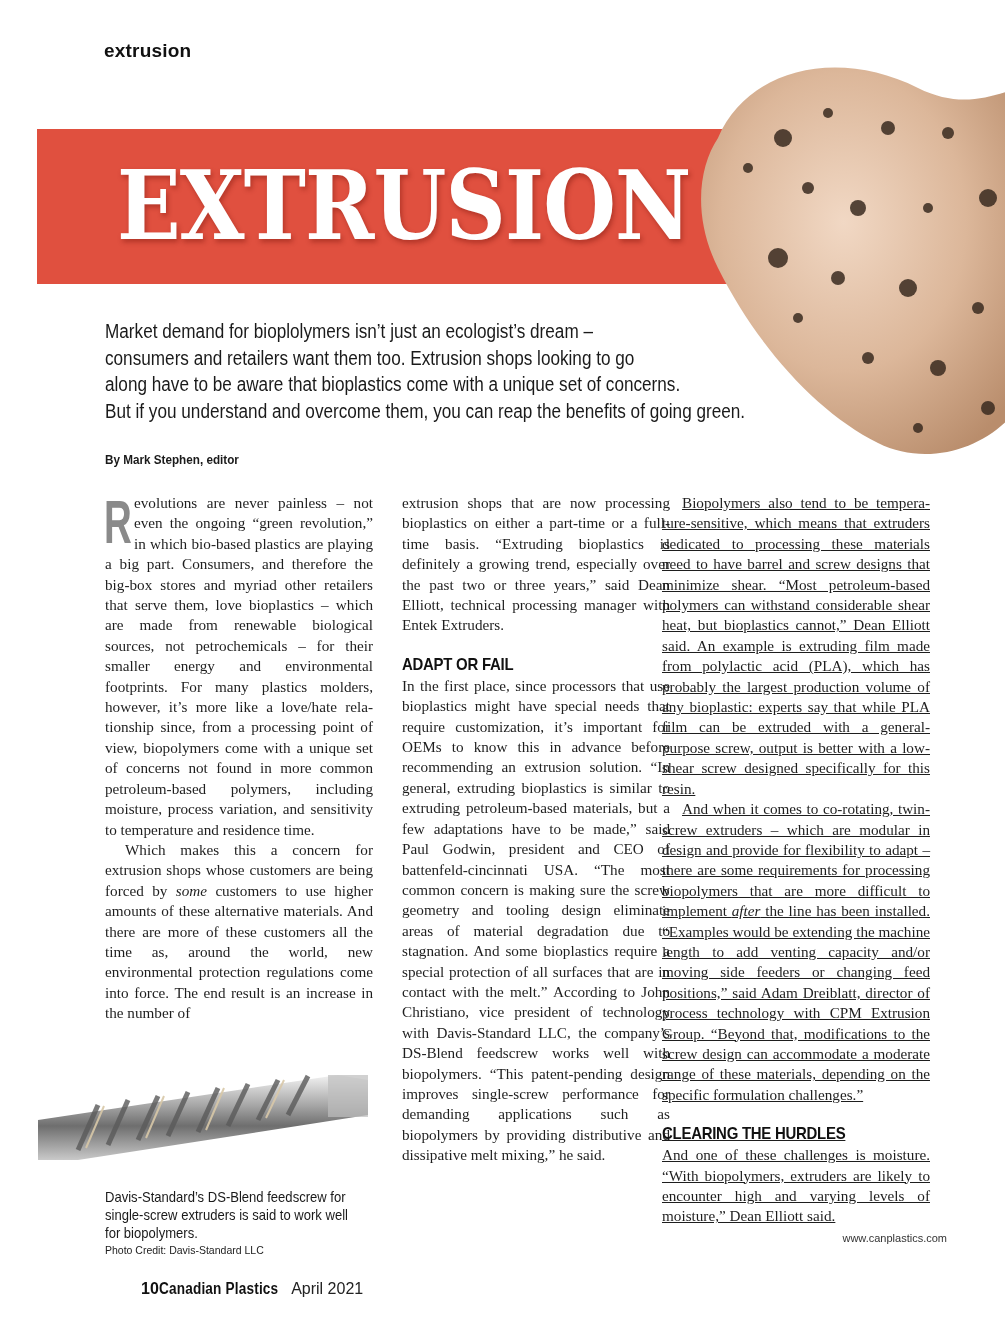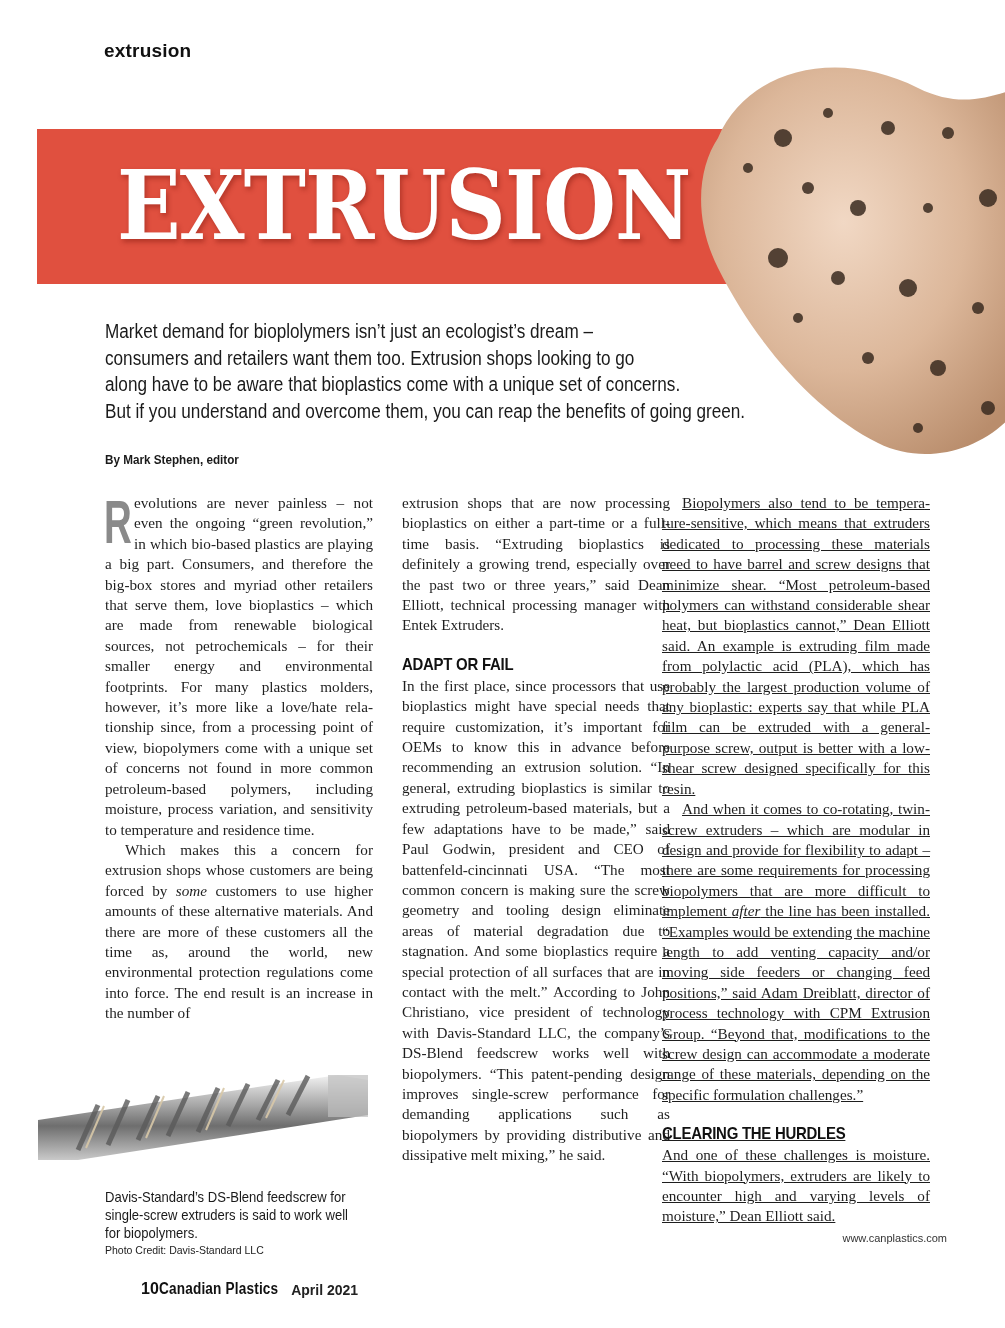--- a/index.html
+++ b/index.html
@@ -86,21 +86,21 @@
     font-family: "Liberation Sans", sans-serif; font-size: 10.5px; color: #222; text-align: right;
   }
 
   .footer-left {
     position: absolute; left: 105px; top: 1280px; display: flex; align-items: flex-end; gap: 0;
     font-family: "Liberation Sans", sans-serif;
     margin-left: 36px;
   }
   .page-num { font-weight: bold; font-size: 16px; color: #111; }
   .mag-name { font-weight: bold; font-size: 16px; color: #111; transform: scaleX(0.85); transform-origin: left; display:inline-block; letter-spacing: 0.2px; }
-  .issue-date { font-size: 14px; color: #222; margin-left: -8px; font-weight: bold; }
+  .issue-date { font-size: 16px; color: #222; margin-left: -8px; }
   .footer-right {
     position: absolute; right: 58px; top: 1232px;
     font-family: Liberation Sans, sans-serif; font-size: 11px; color: #333;
   }
 </style>
 </head>
 <body>
 
 <div class="section-label">extrusion</div>
 

